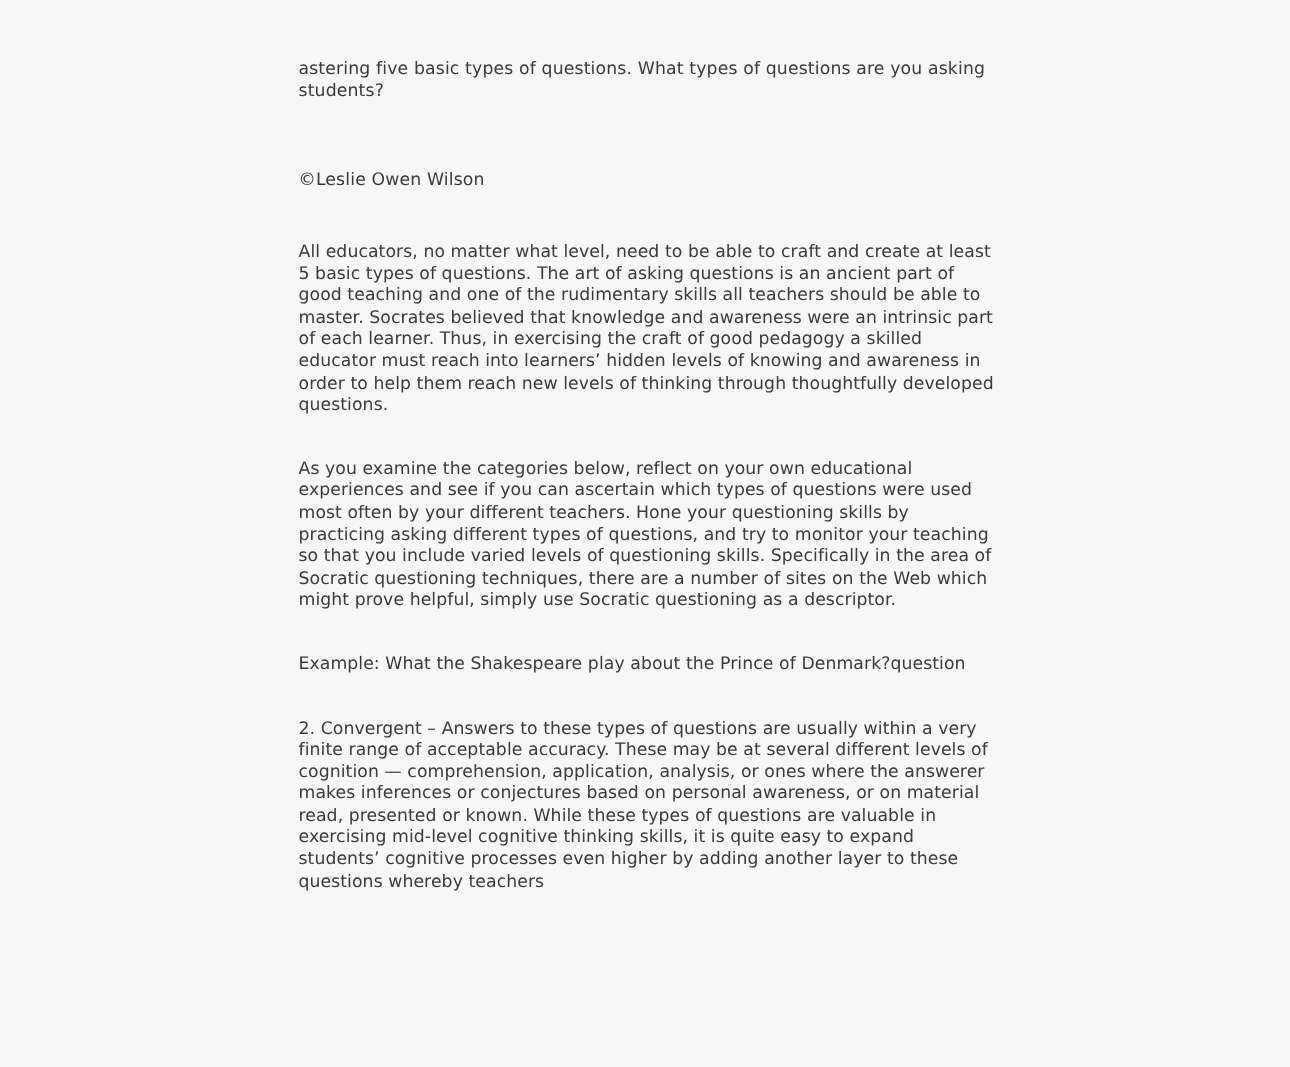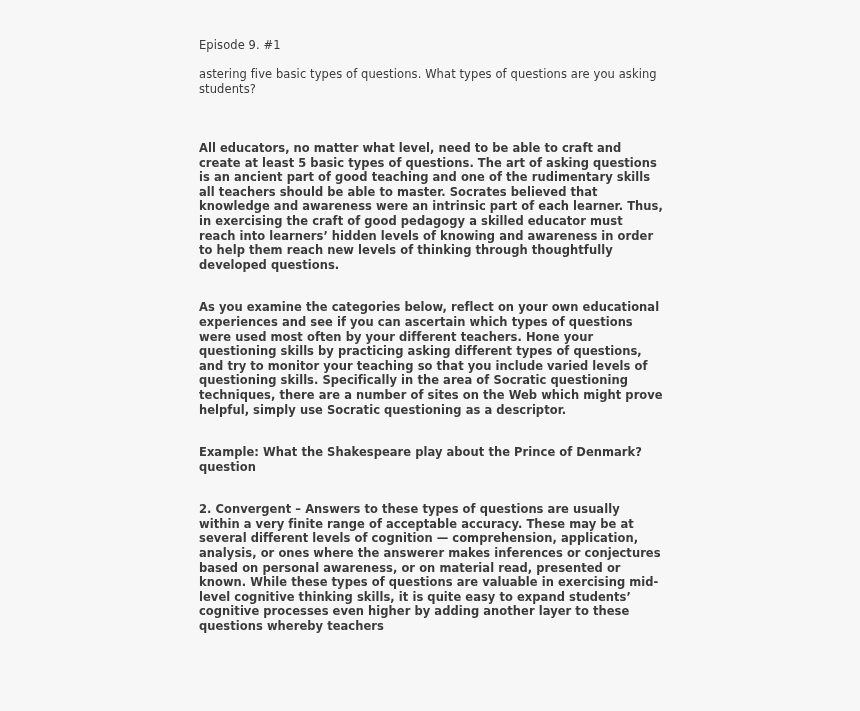--- a/index.html
+++ b/index.html
@@ -49,40 +49,39 @@
     margin: 0 0 33px 0;
     color: #3a3a3a;
   }
   .para {
     font-size: 11.5px;
     line-height: 14.6px;
     letter-spacing: 0.05px;
     margin: 0 0 28px 0;
     color: #3a3a3a;
     text-align: left;
-    font-weight: bold;
   }
   .para.tight {
     margin-bottom: 27px;
   }
   .para.last {
     margin-bottom: 0;
     margin-top: 28px;
   }
 </style>
 </head>
 <body>
 
 <div class="page">
   <div class="content">
 
-    <p class="episode-line">Episode 9. #1</p>
 
     <p class="subtitle">astering five basic types of questions.  What types of questions are you asking students?</p>
 
+    <p class="copyright">©Leslie Owen Wilson</p>
 
     <p class="para">All educators, no matter what level, need to be able to craft and create at least 5 basic types of questions. The art of asking questions is an ancient part of good teaching and one of the rudimentary skills all teachers should be able to master. Socrates believed that knowledge and awareness were an intrinsic part of each learner. Thus, in exercising the craft of good pedagogy a skilled educator must reach into learners’ hidden levels of knowing and awareness in order to help them reach new levels of thinking through thoughtfully developed questions.</p>
 
     <p class="para">As you examine the categories below, reflect on your own educational experiences and see if you can ascertain which types of questions were used most often by your different teachers. Hone your questioning skills by practicing asking different types of questions, and try to monitor your teaching so that you include varied levels of questioning skills. Specifically in the area of Socratic questioning techniques, there are a number of sites on the Web which might prove helpful, simply use Socratic questioning as a descriptor.</p>
 
 
     <p class="para tight">Example: What the Shakespeare play about the Prince of Denmark?question</p>
 
     <p class="para last">2. Convergent – Answers to these types of questions are usually within a very finite range of acceptable accuracy. These may be at several different levels of cognition — comprehension, application, analysis, or ones where the answerer makes inferences or conjectures based on personal awareness, or on material read, presented or known. While these types of questions are valuable in exercising mid-level cognitive thinking skills, it is quite easy to expand students’ cognitive processes even higher by adding another layer to these questions whereby teachers</p>
 

